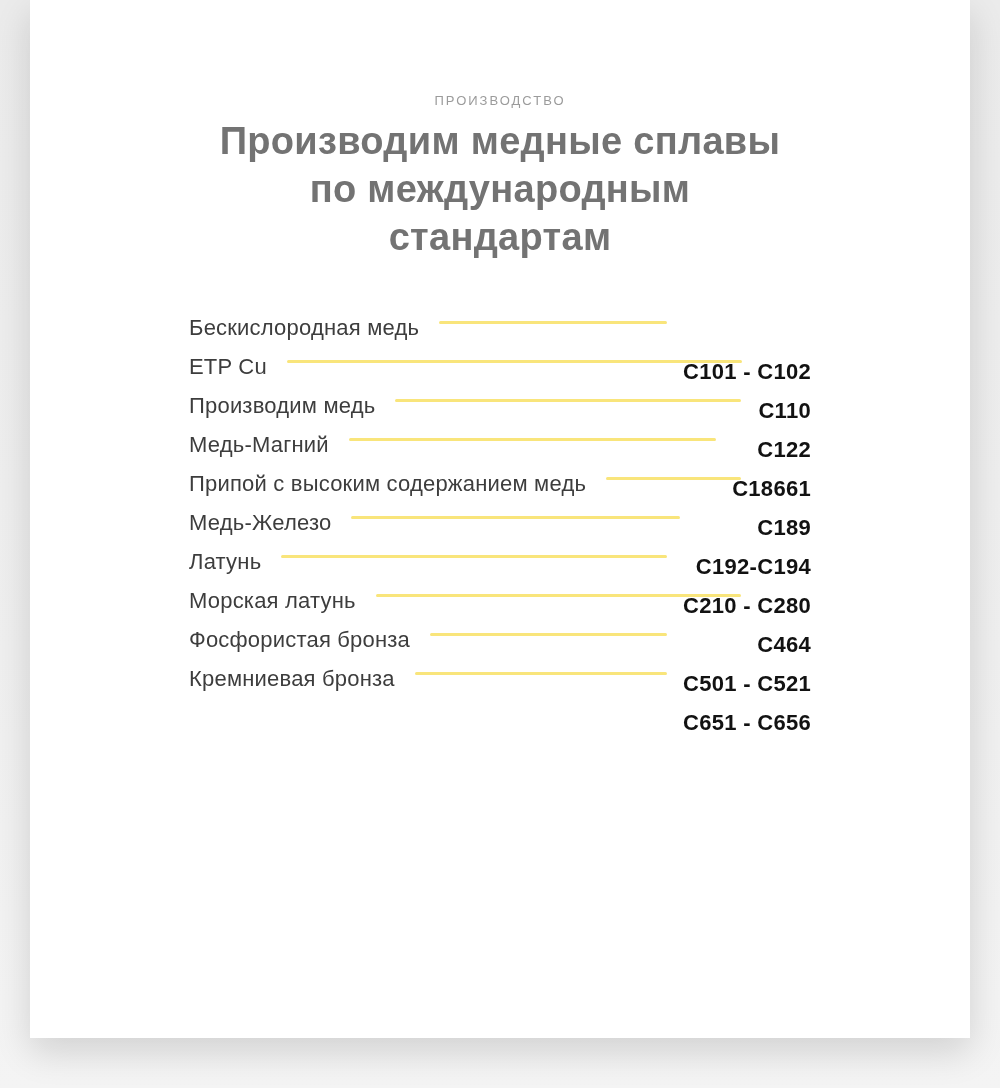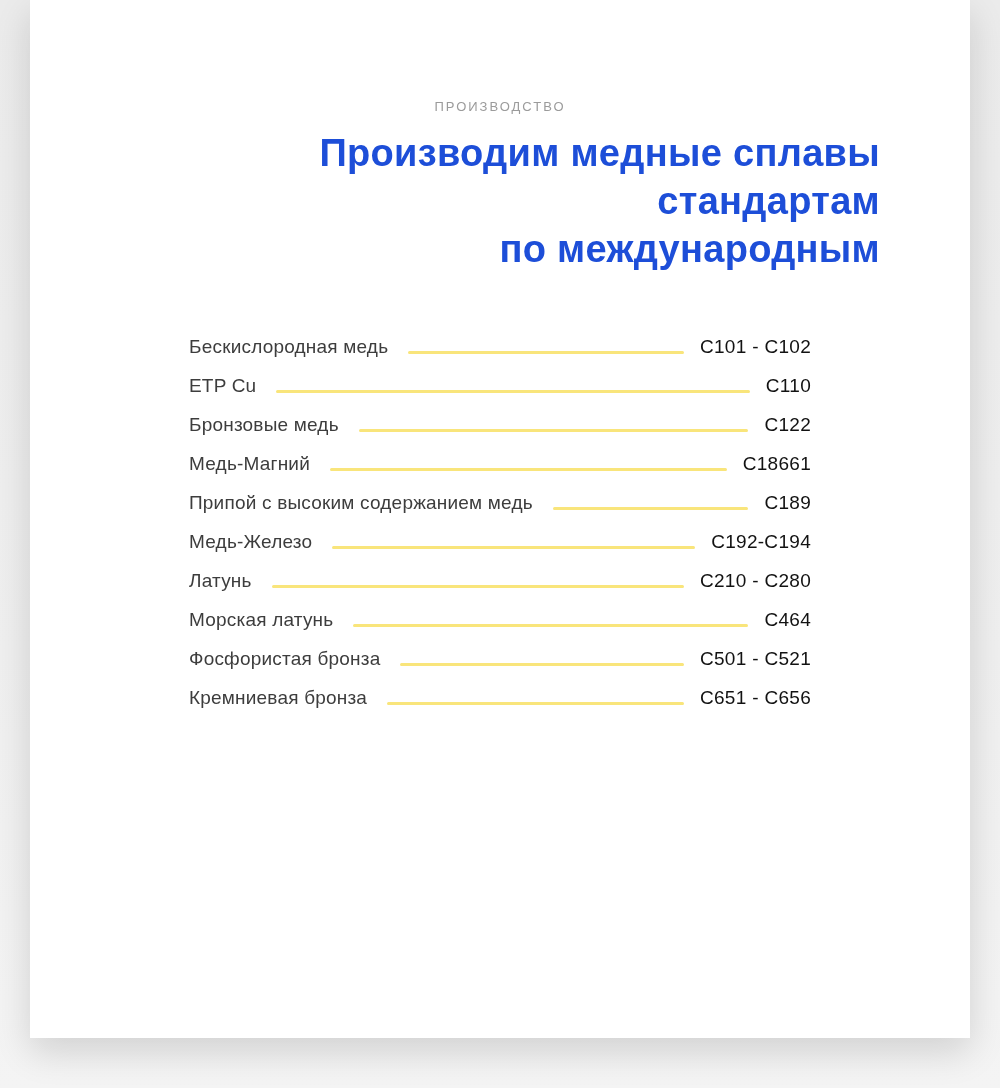--- a/index.html
+++ b/index.html
@@ -20,97 +20,97 @@
   .card {
     position: absolute;
     left: 30px;
     top: 0;
     width: 940px;
     height: 1038px;
     background: #ffffff;
     box-shadow: 0 14px 34px rgba(0,0,0,0.14);
   }
   .eyebrow {
-    margin: 15px;
+    margin: 9px;
     padding-top: 84px;
     text-align: center;
     font-size: 13px;
     font-weight: 400;
     letter-spacing: 2px;
     color: #9b9b9b;
   }
   .title {
     margin: 8px auto 0;
     width: 760px;
-    text-align: right;
+    text-align: center;
     font-size: 38px;
     line-height: 48px;
     font-weight: 700;
-    color: #1d4ed8;
+    color: #737373;
     letter-spacing: 0.3px;
   }
   .title span { display: block; }
   .alloy-list {
     width: 622px;
     margin: 54px auto 0;
   }
   .alloy-row {
     display: flex;
-    align-items: center;
     height: 39px;
-    font-size: 19px;
+    font-size: 22px;
   }
   .alloy-label {
     color: #3d3d3d;
     white-space: nowrap;
     letter-spacing: 0.2px;
   }
   .leader-line {
     flex: 1;
     height: 0;
     border-bottom: 3px solid var(--accent, #f9e57b);
     border-radius: 2px;
     margin: 0 16px 0 20px;
     transform: translateY(6px);
   }
   .alloy-code {
-    font-weight: 400;
+    font-weight: 700;
     color: #121212;
     white-space: nowrap;
     letter-spacing: 0.3px;
+    margin-top: 44px;
   }
 </style>
 </head>
 <body>
 
 <div class="page">
   <div class="card">
 
     <p class="eyebrow">ПРОИЗВОДСТВО</p>
 
     <h1 class="title">
       <span>Производим медные сплавы</span>
+      <span>по международным</span>
       <span>стандартам</span>
-      <span>по международным</span>
     </h1>
 
     <div class="alloy-list">
 
     <div class="alloy-row">
           <span class="alloy-label">Бескислородная медь</span>
           <span class="leader-line"></span>
           <span class="alloy-code">C101 - C102</span>
         </div>
         <div class="alloy-row">
           <span class="alloy-label">ETP Cu</span>
           <span class="leader-line"></span>
           <span class="alloy-code">C110</span>
         </div>
         <div class="alloy-row">
-          <span class="alloy-label">Бронзовые медь</span>
+          <span class="alloy-label">Производим медь</span>
           <span class="leader-line"></span>
           <span class="alloy-code">C122</span>
         </div>
         <div class="alloy-row">
           <span class="alloy-label">Медь-Магний</span>
           <span class="leader-line"></span>
           <span class="alloy-code">C18661</span>
         </div>
         <div class="alloy-row">
           <span class="alloy-label">Припой с высоким содержанием медь</span>

